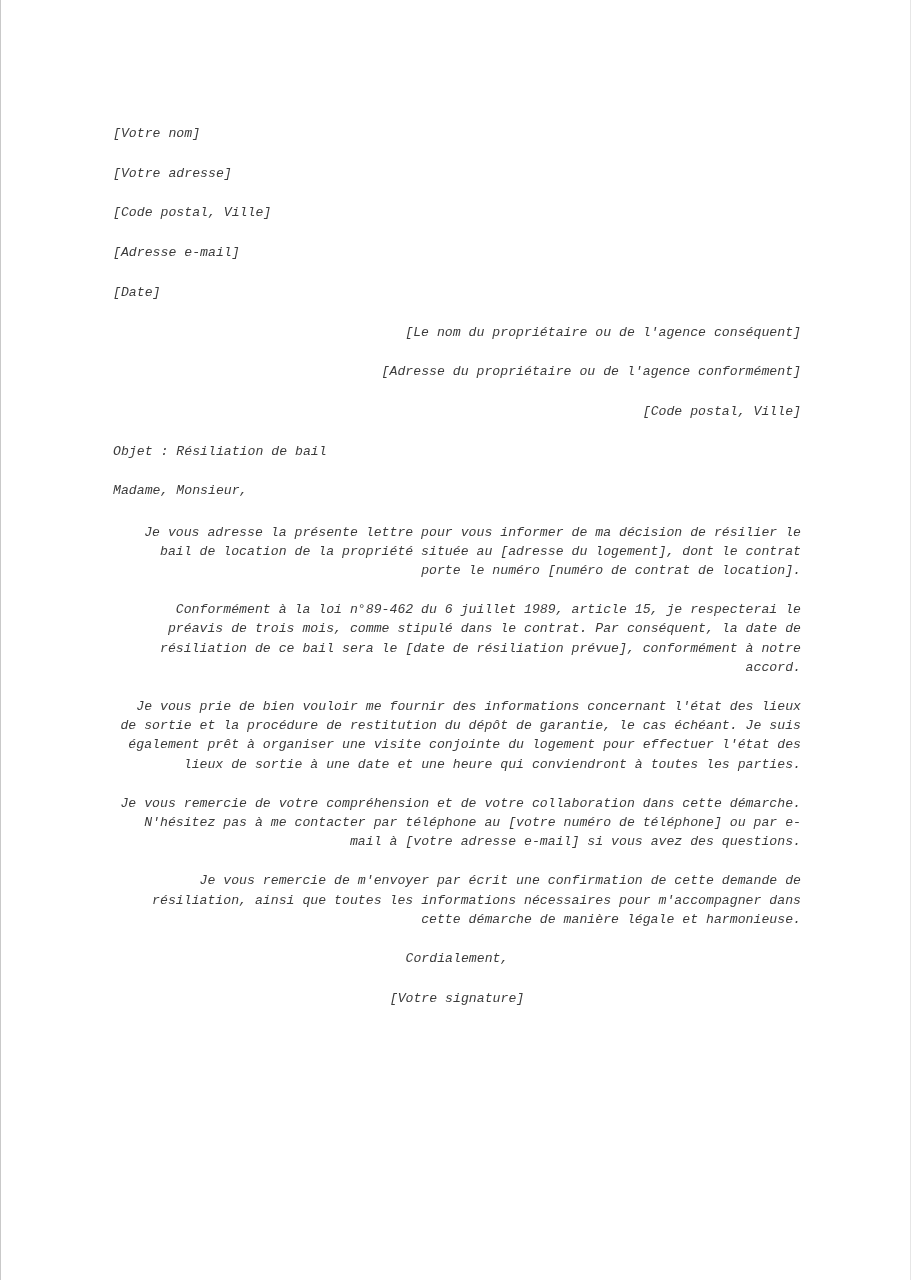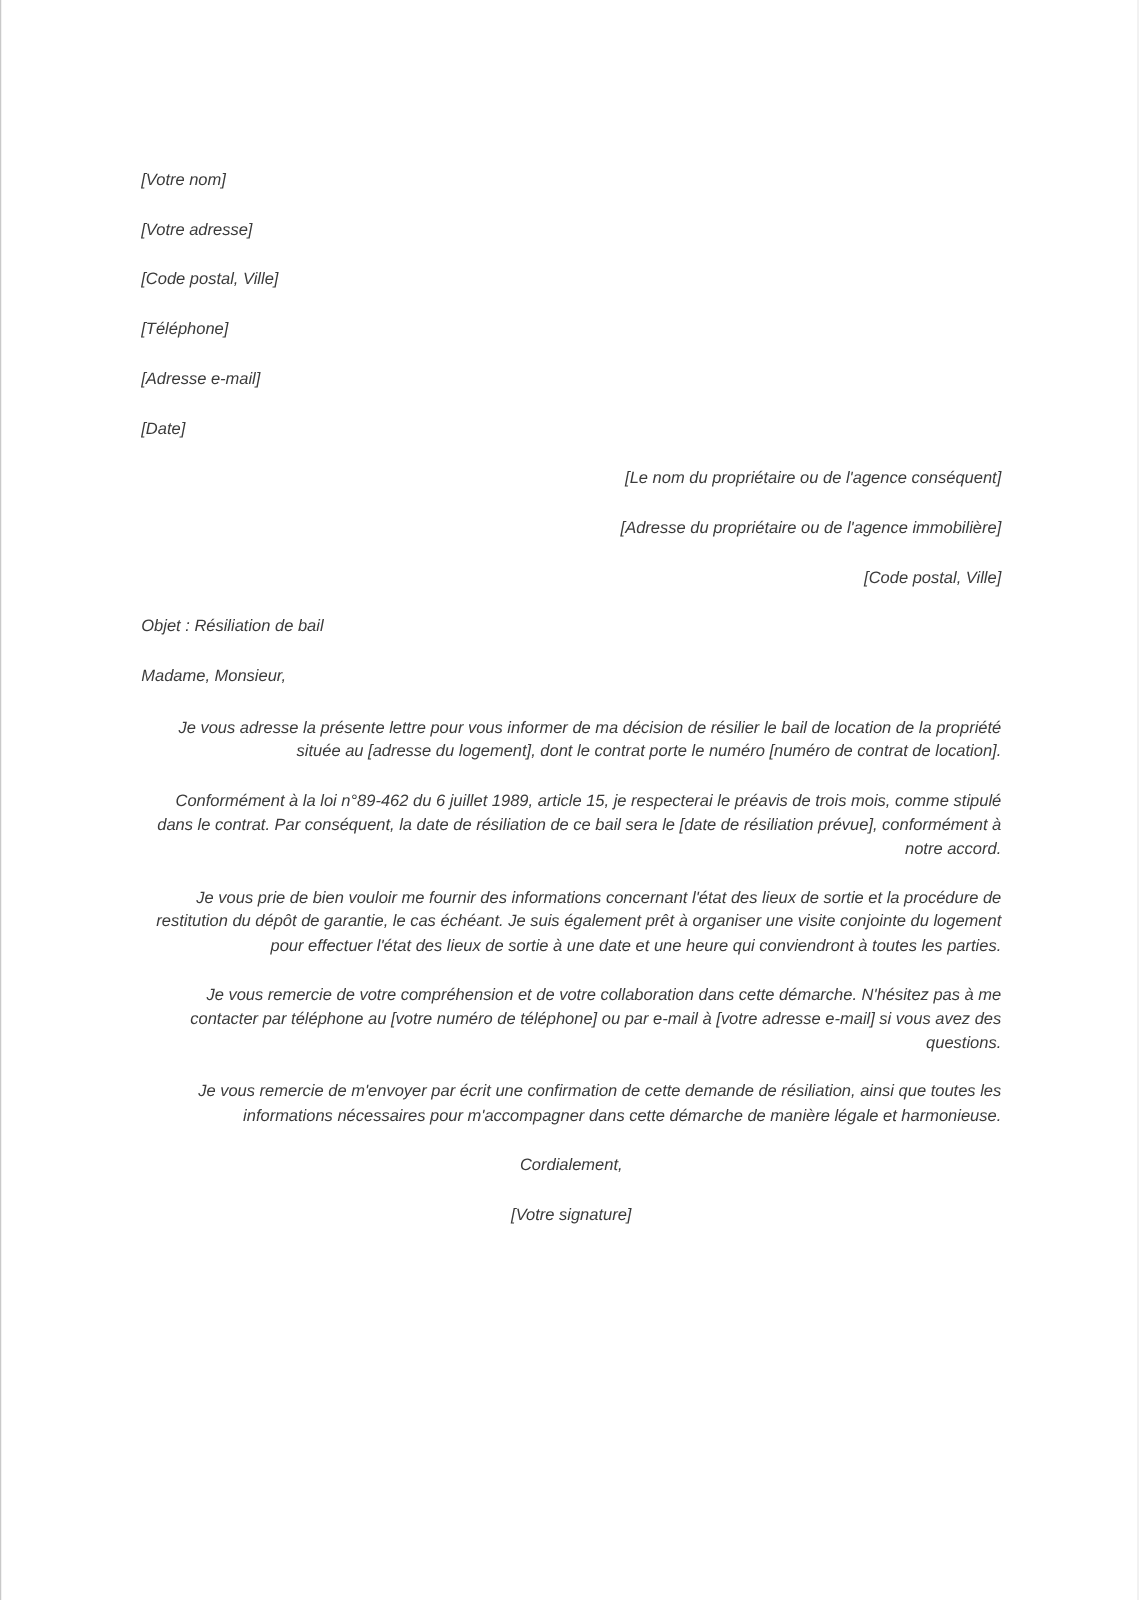--- a/index.html
+++ b/index.html
@@ -17,23 +17,23 @@
     background: #ffffff;
     box-sizing: border-box;
     border-left: 1px solid #c9c9c9;
     border-right: 1px solid #e6e6e6;
     overflow: hidden;
   }
 
   .letter {
     position: absolute;
     left: 112px;
-    top: 134px;
+    top: 124px;
     width: 688px;
-    font-family: Liberation Sans, sans-serif;
+    font-family: Liberation Mono, monospace;
     font-style: italic;
     font-size: 13.2px;
     line-height: 19.2px;
     color: #3b3b3b;
     -webkit-font-smoothing: antialiased;
   }
 
   
   .sender-block {
     margin: 0 0 0 0;
@@ -84,28 +84,27 @@
 </head>
 <body>
 
 <div class="page">
   <div class="letter">
 
     <div class="sender-block">
       <p class="sender-line">[Votre nom]</p>
       <p class="sender-line">[Votre adresse]</p>
       <p class="sender-line">[Code postal, Ville]</p>
-      <p class="sender-line">[Téléphone]</p>
       <p class="sender-line">[Adresse e-mail]</p>
       <p class="sender-line">[Date]</p>
     </div>
 
     <div class="recipient-block">
       <p class="recipient-line">[Le nom du propriétaire ou de l'agence conséquent]</p>
-      <p class="recipient-line">[Adresse du propriétaire ou de l'agence immobilière]</p>
+      <p class="recipient-line">[Adresse du propriétaire ou de l'agence conformément]</p>
       <p class="recipient-line">[Code postal, Ville]</p>
     </div>
 
     <p class="subject-line">Objet : Résiliation de bail</p>
 
     <p class="salutation-line">Madame, Monsieur,</p>
 
     <p class="body-paragraph">Je vous adresse la présente lettre pour vous informer de ma décision de résilier le bail de location de la propriété située au [adresse du logement], dont le contrat porte le numéro [numéro de contrat de location].</p>
     <p class="body-paragraph">Conformément à la loi n°89-462 du 6 juillet 1989, article 15, je respecterai le préavis de trois mois, comme stipulé dans le contrat. Par conséquent, la date de résiliation de ce bail sera le [date de résiliation prévue], conformément à notre accord.</p>
     <p class="body-paragraph">Je vous prie de bien vouloir me fournir des informations concernant l'état des lieux de sortie et la procédure de restitution du dépôt de garantie, le cas échéant. Je suis également prêt à organiser une visite conjointe du logement pour effectuer l'état des lieux de sortie à une date et une heure qui conviendront à toutes les parties.</p>

